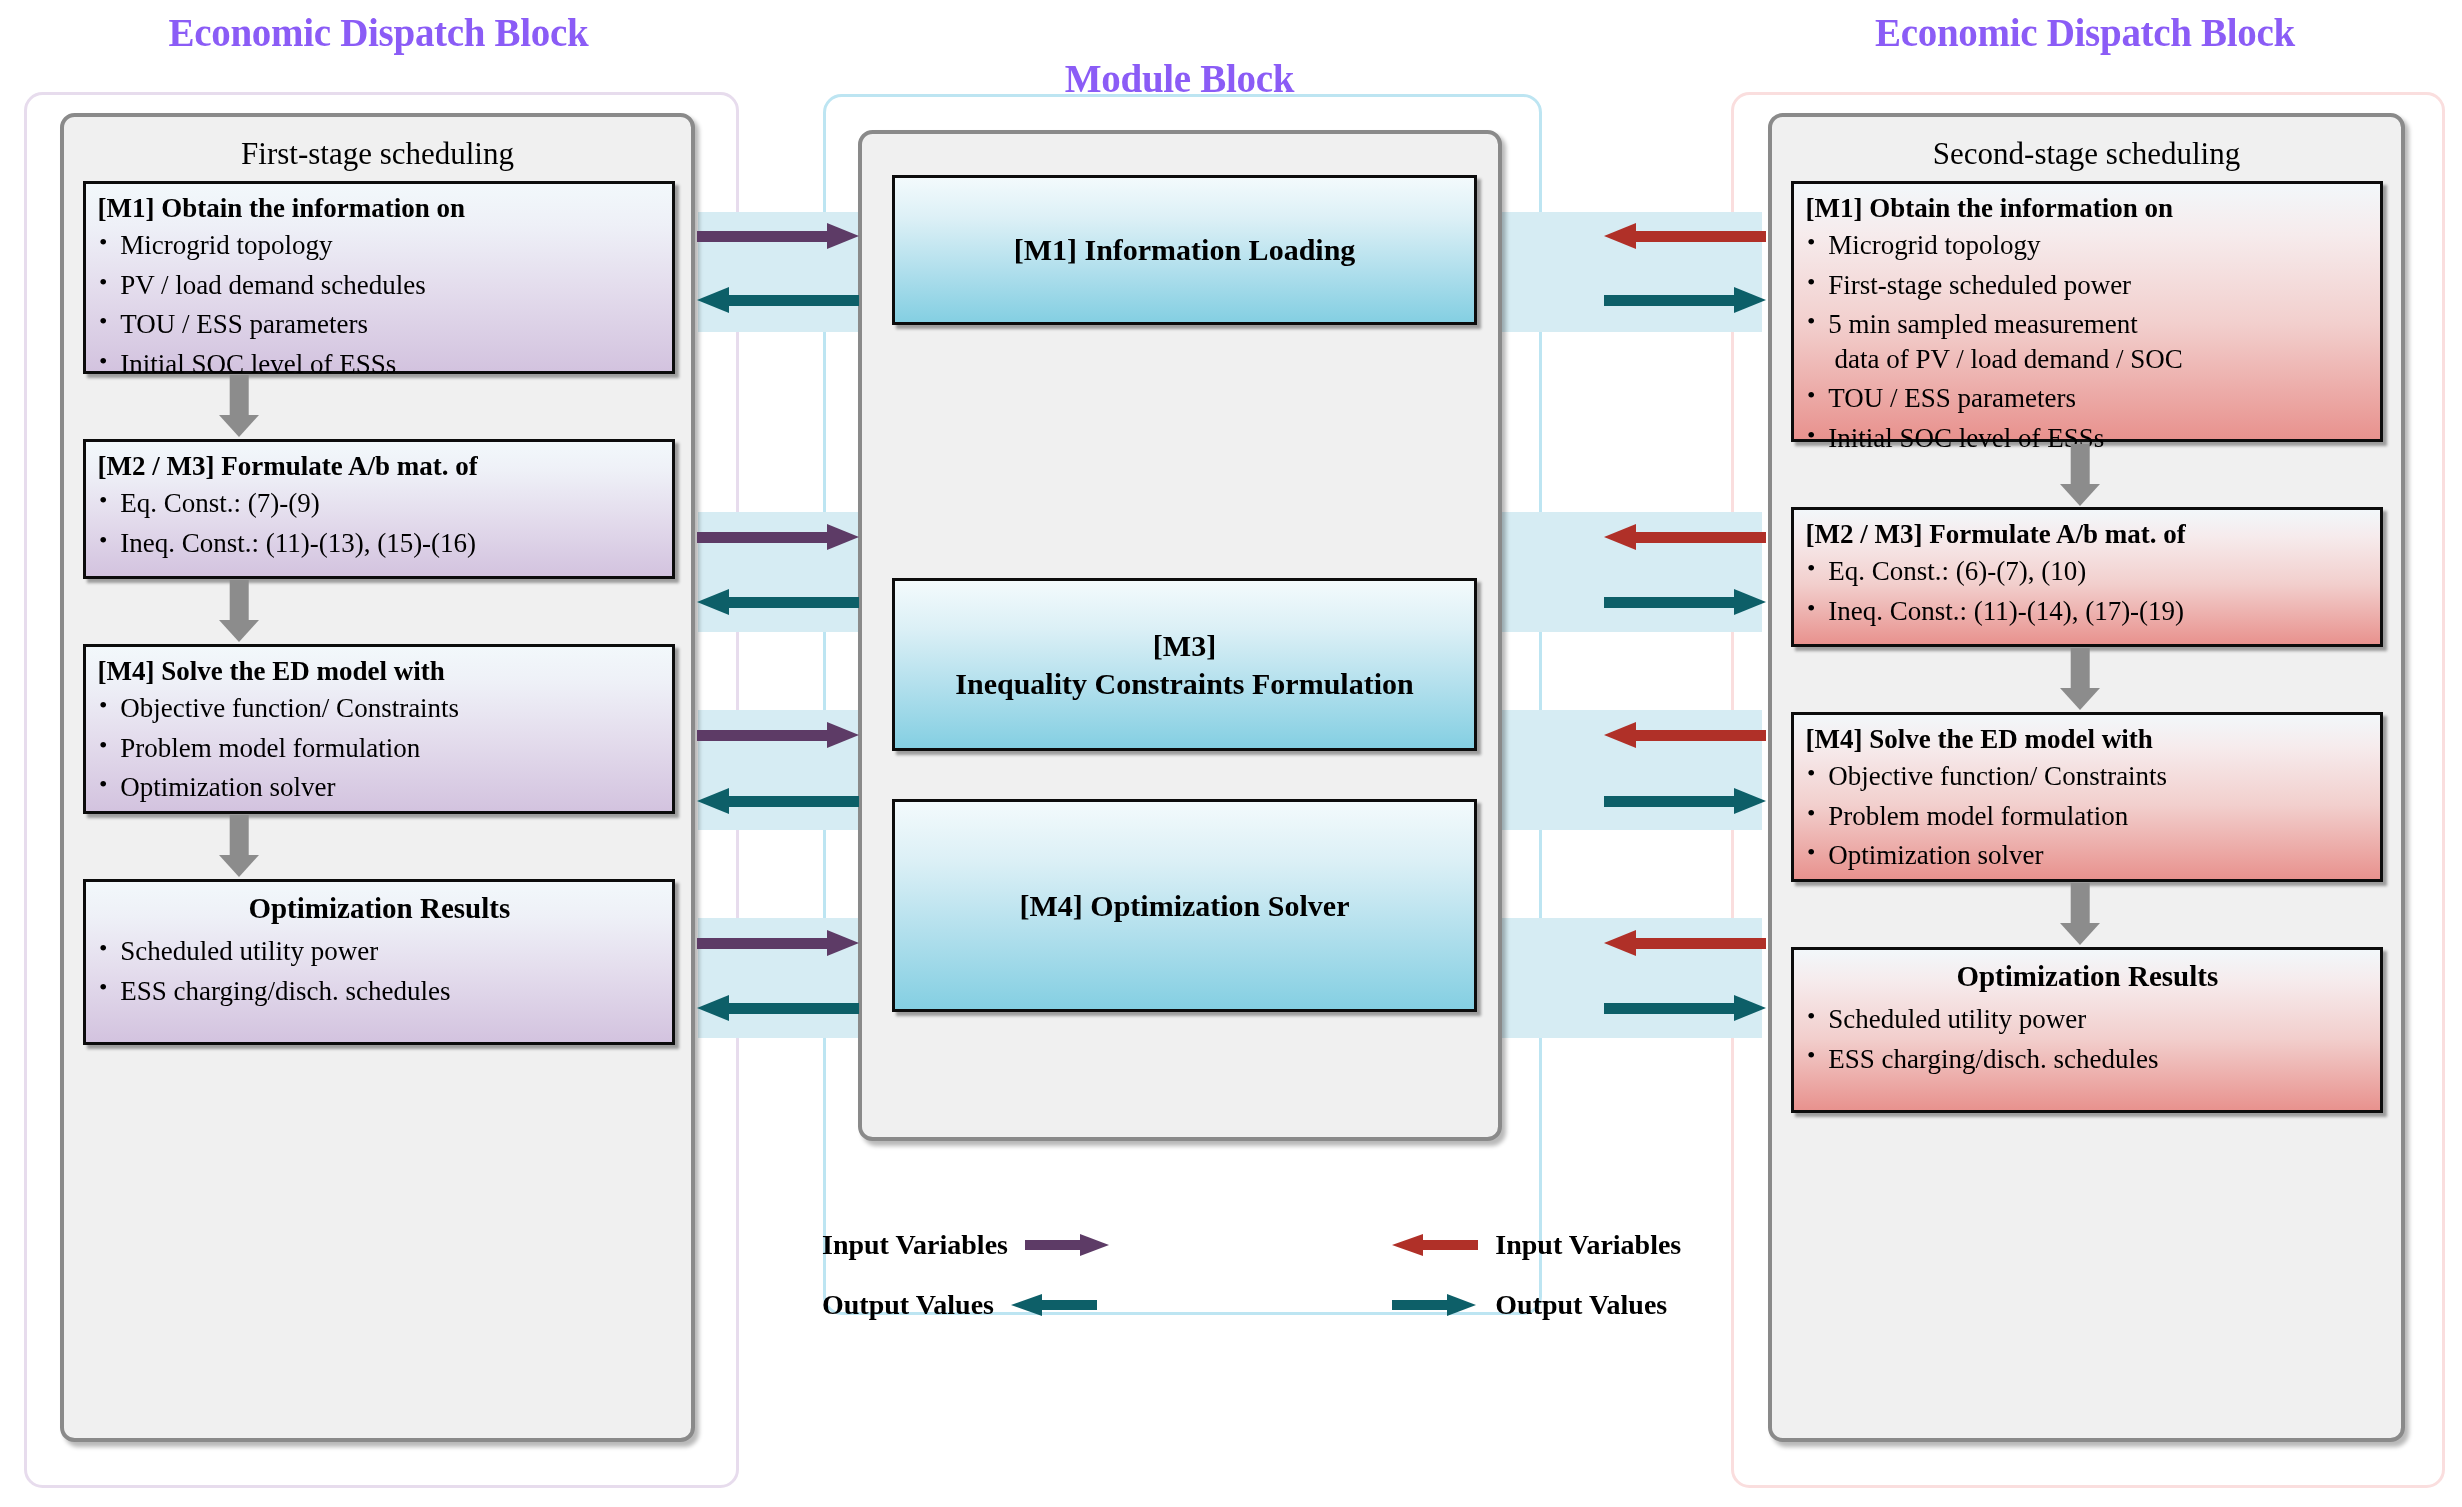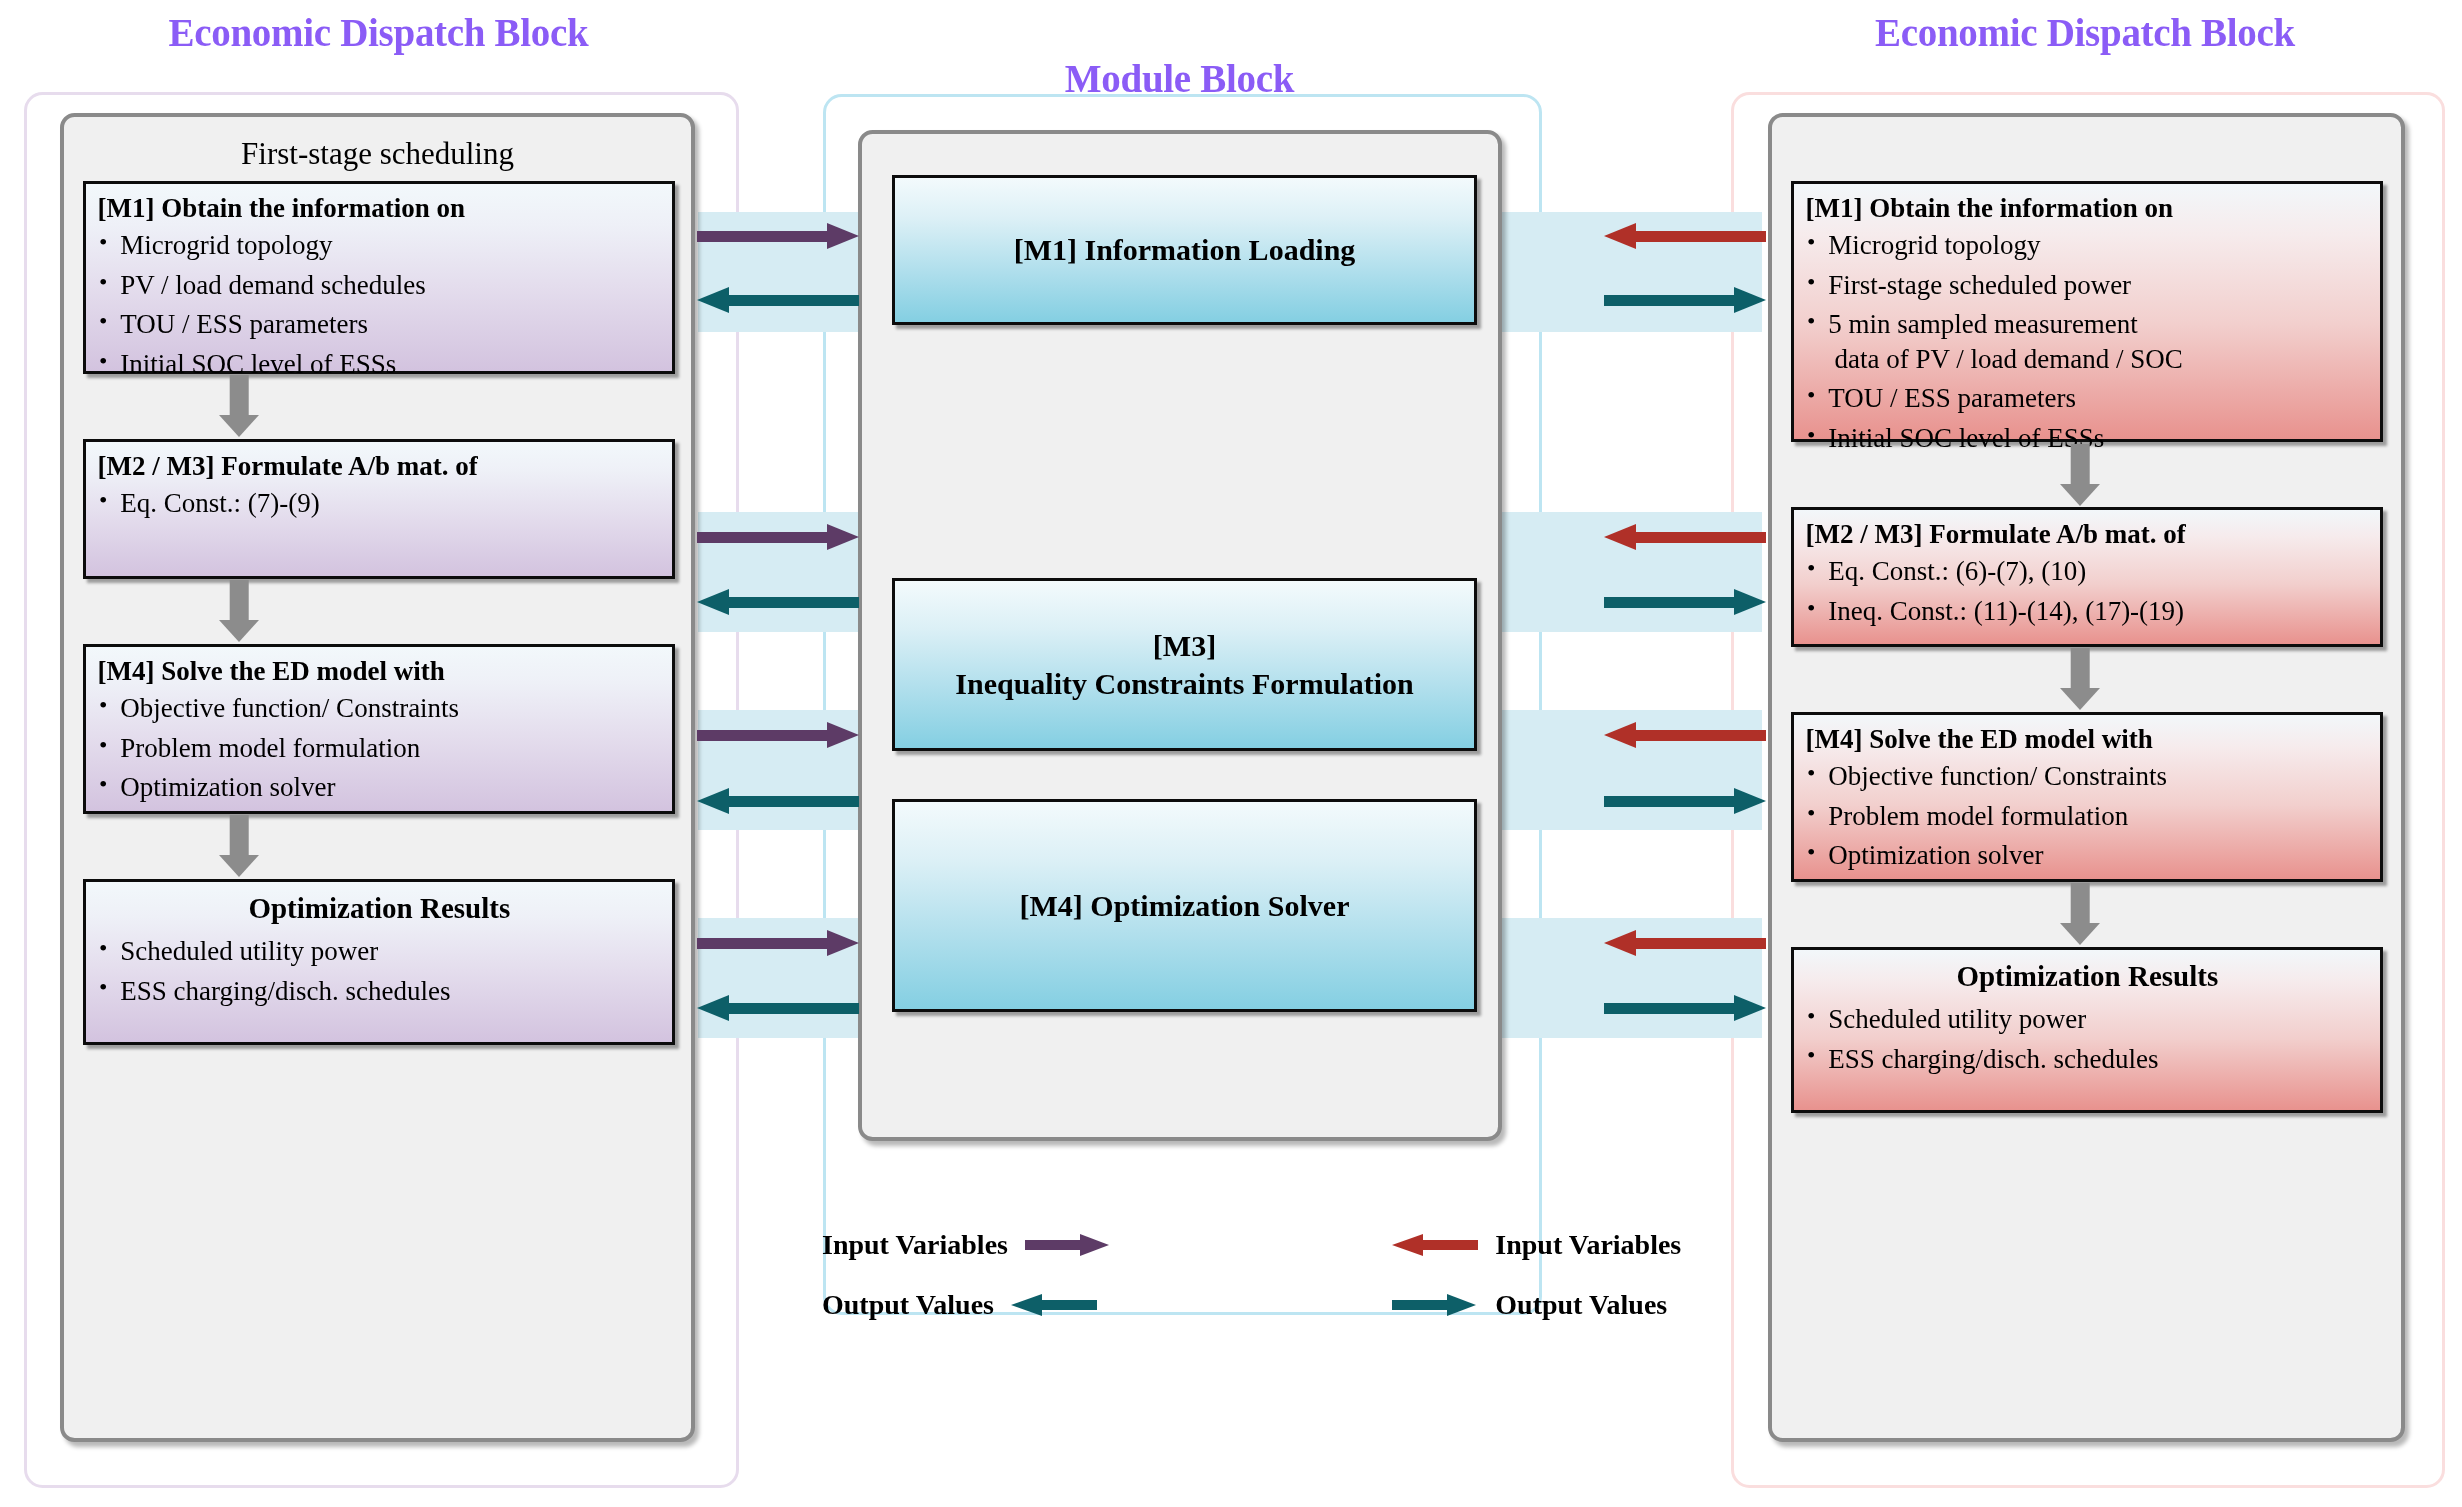--- a/index.html
+++ b/index.html
@@ -127,20 +127,21 @@
 
   <div class="down-arrow" style="left:145px;top:258px;width:60px;height:63px;">
     <div class="shaft" style="height:41px;"></div>
       <div class="head" style="top:40px;"></div>
   </div>
 
   <div class="box purple" style="left:18.6px;top:322px;width:592px;height:140px;">
     <div class="box-head">[M2 / M3] Formulate A/b mat. of</div>
     <ul class="bl">
       <li>Eq. Const.: (7)-(9)</li>
+      <li>Ineq. Const.: (11)-(13), (15)-(16)</li>
     </ul>
   </div>
 
   <div class="down-arrow" style="left:145px;top:463px;width:60px;height:63px;">
     <div class="shaft" style="height:41px;"></div>
       <div class="head" style="top:40px;"></div>
   </div>
 
   <div class="box purple" style="left:18.6px;top:527px;width:592px;height:170px;">
     <div class="box-head">[M4] Solve the ED model with</div>
@@ -177,20 +178,21 @@
       <span>Inequality Constraints Formulation</span>
     </span>
   </div>
 
   <div class="modbox" style="left:30px;top:665px;width:585px;height:213px;">
     <span>[M4] Optimization Solver</span>
   </div>
 </div>
 
 <div class="panel" id="panel-right">
+  <div class="panel-title">Second-stage scheduling</div>
 
   <div class="box pink" style="left:18.6px;top:64px;width:592px;height:261px;">
     <div class="box-head">[M1] Obtain the information on</div>
     <ul class="bl">
       <li>Microgrid topology</li>
       <li>First-stage scheduled power</li>
       <li>5 min sampled measurement</li>
       <li class="cont">data of PV / load demand / SOC</li>
       <li>TOU / ESS parameters</li>
       <li>Initial SOC level of ESSs</li>

